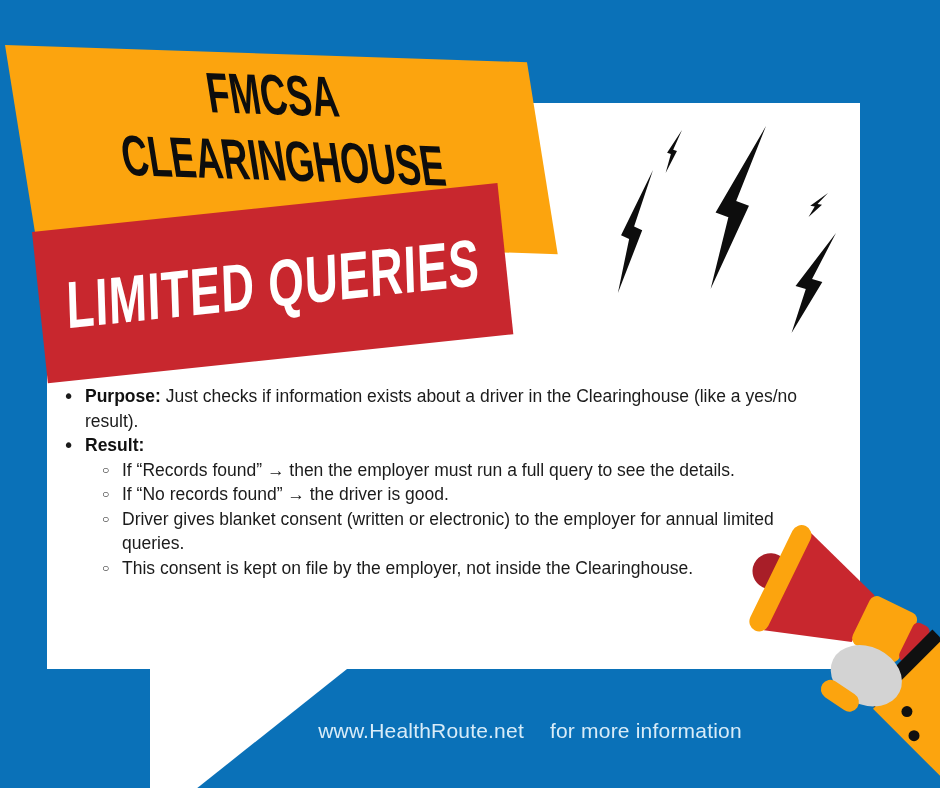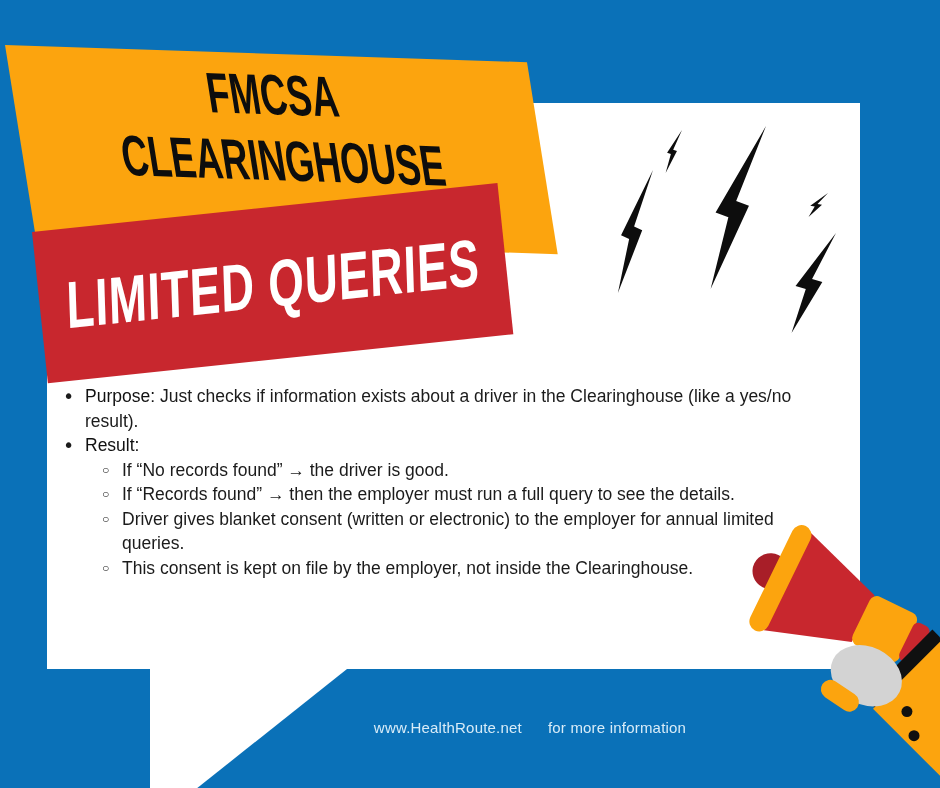--- a/index.html
+++ b/index.html
@@ -41,27 +41,27 @@
   
   .content{
     left:62px;top:384px;width:745px;color:#1B1B1B;
     font-size:17.5px;line-height:24.5px;
   }
   .li{position:relative;padding-left:23px;}
   .li::before{content:"\2022";position:absolute;left:1px;top:0;font-size:19px;
     font-family:"DejaVu Sans",sans-serif;color:#1B1B1B;}
   .li.sub{margin-left:37px;}
   .li.sub::before{content:"\25E6";font-size:15px;top:1px;left:2px;font-weight:bold;}
-  .lbl{font-weight:normal;color:#111;text-align:right;}
+  .lbl{font-weight:bold;color:#111;text-align:right;}
   .txt{white-space:pre-wrap;}
 
   
   .footer{
     left:120px;top:719px;width:820px;text-align:center;
-    color:#D8ECF8;font-size:15px;letter-spacing:0.2px;
+    color:#D8ECF8;font-size:21px;letter-spacing:0.2px;
   }
   .footer .note{margin-left:26px;}
 
   svg{display:block;}
 </style>
 </head>
 <body>
 
 <div>
 
@@ -88,24 +88,24 @@
   </div>
 
   <div class="abs content">
     <div class="li">
       <span class="lbl">Purpose:</span><span class="txt"> Just checks if information exists about a driver in the Clearinghouse (like a yes/no result).</span>
     </div>
     <div class="li">
       <span class="lbl">Result:</span>
     </div>
     <div class="li sub">
-      <span class="txt">If “No records found” → the driver is good.</span>
+      <span class="txt">If “Records found” → then the employer must run a full query to see the details.</span>
     </div>
     <div class="li sub">
-      <span class="txt">If “Records found” → then the employer must run a full query to see the details.</span>
+      <span class="txt">If “No records found” → the driver is good.</span>
     </div>
     <div class="li sub">
       <span class="txt">Driver gives blanket consent (written or electronic) to the employer for annual limited queries.</span>
     </div>
     <div class="li sub">
       <span class="txt">This consent is kept on file by the employer, not inside the Clearinghouse.</span>
     </div>
   </div>
 
   <div class="abs footer">

